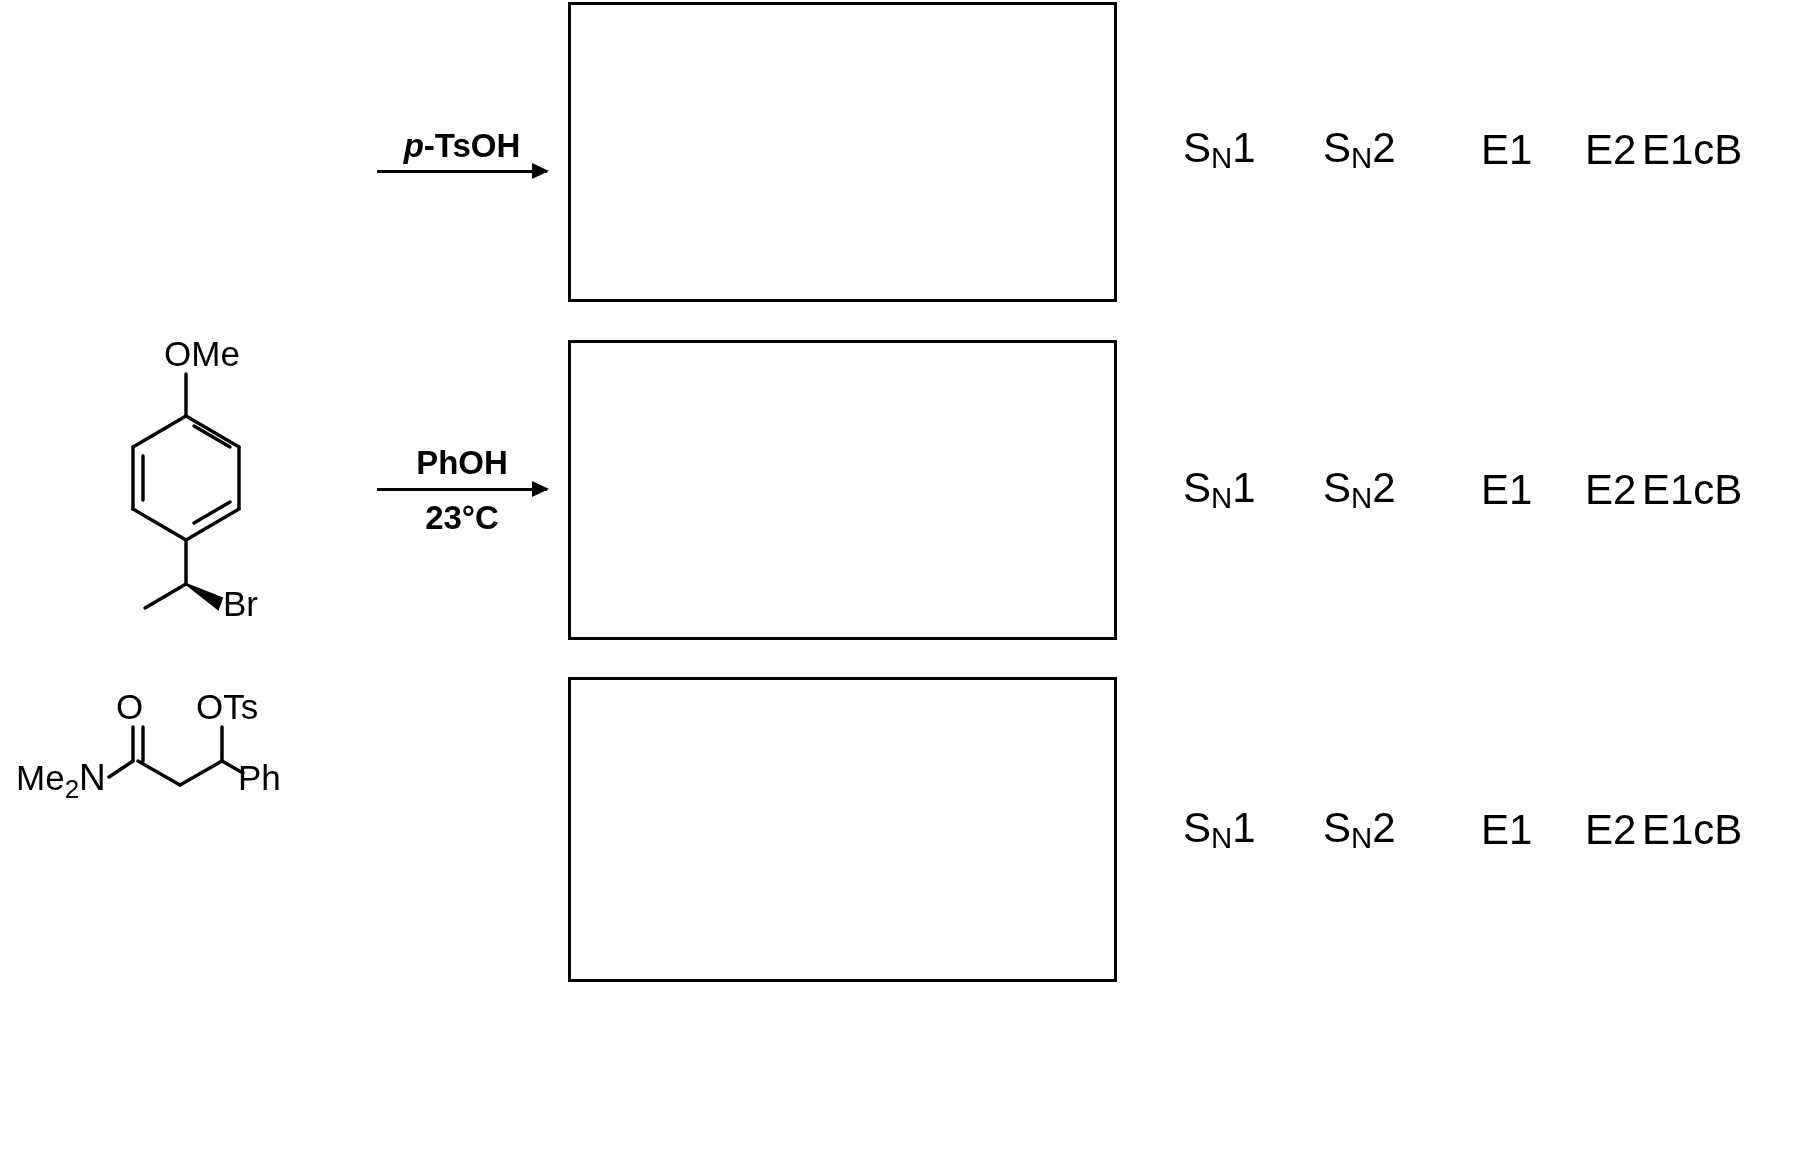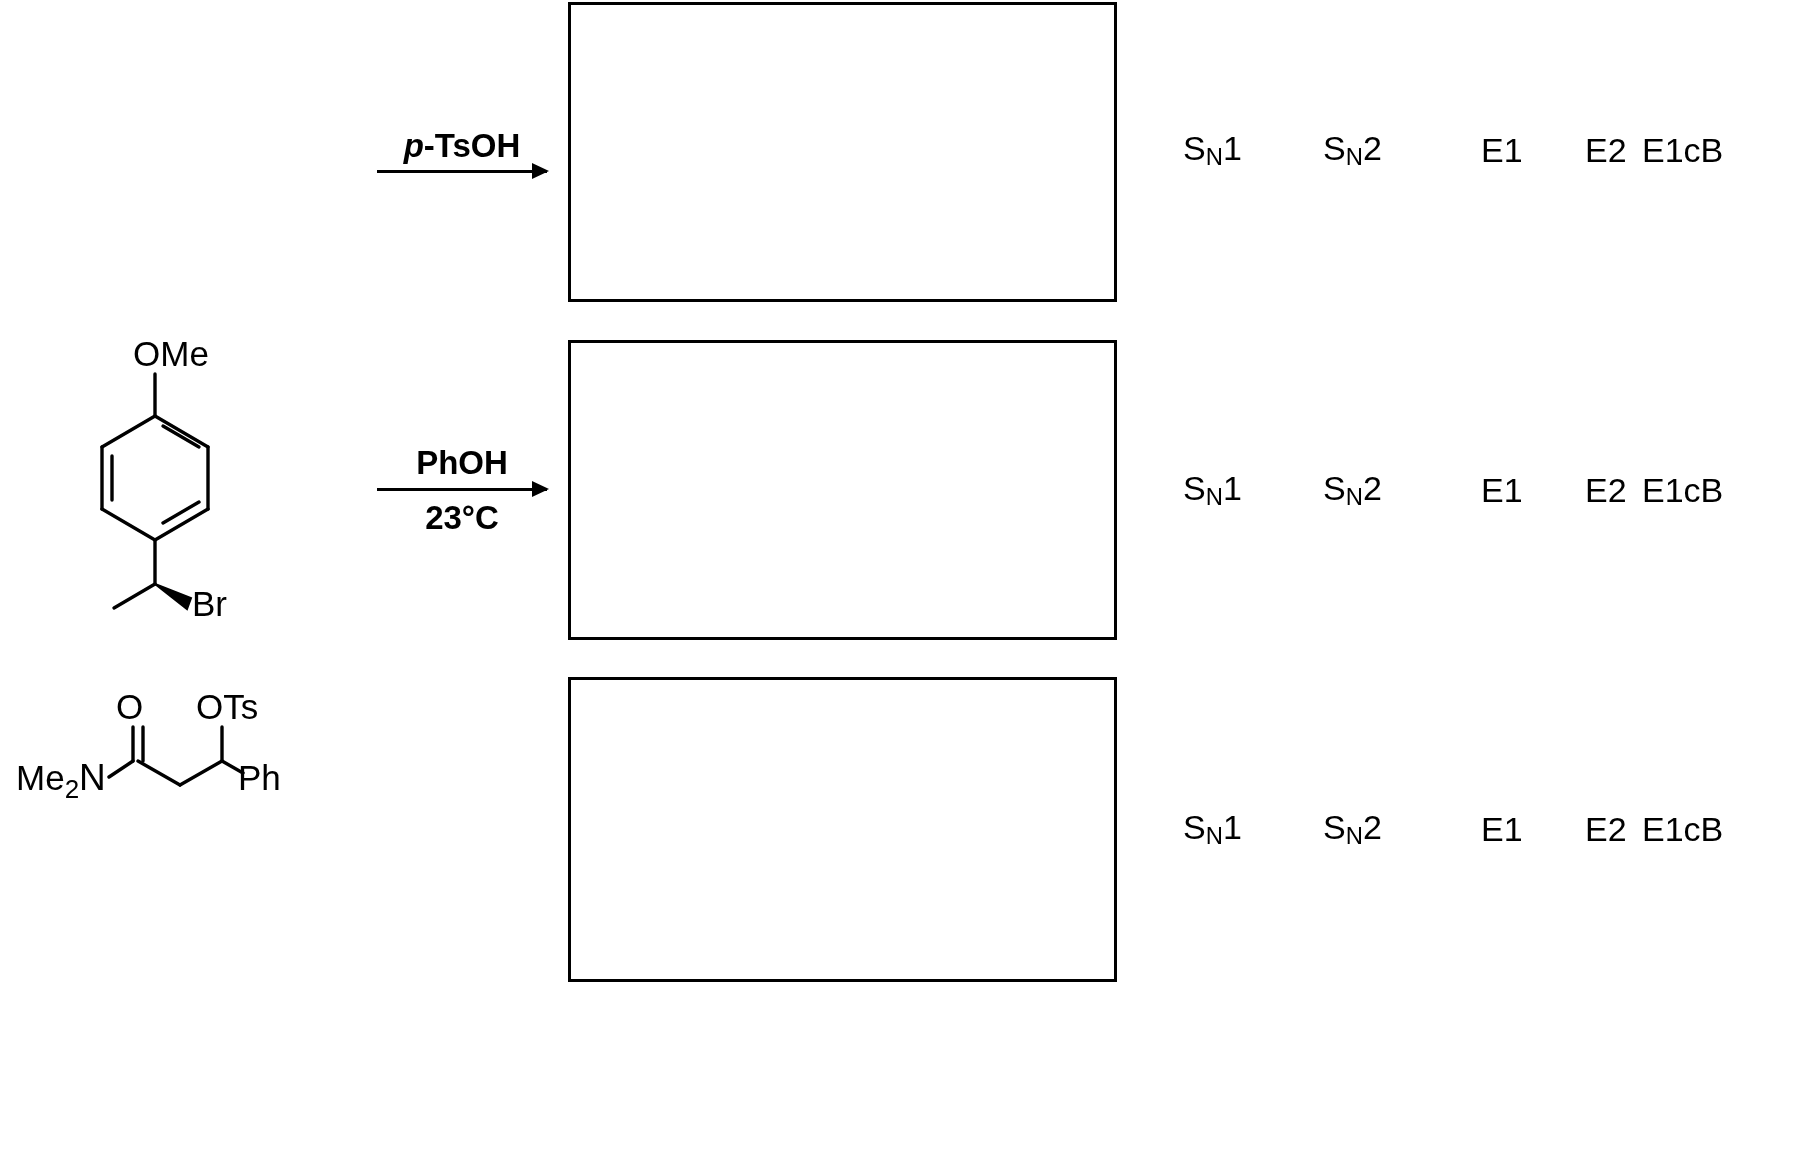--- a/index.html
+++ b/index.html
@@ -52,40 +52,40 @@
     background:#fff;
     box-sizing:border-box;
   }
 
   
   .mech{
     position:absolute;left:1175px;top:0;height:345px;width:600px;
     display:flex;align-items:center;
   }
   .mech-item{
-    font-size:34px;white-space:nowrap;
+    font-size:42px;white-space:nowrap;
     display:inline-block;
   }
   .mech-item sub{font-size:0.70em;vertical-align:-0.22em;}
   .m0{position:absolute;left:8px;}
   .m1{position:absolute;left:148px;}
   .m2{position:absolute;left:306px;text-align:center;}
   .m3{position:absolute;left:410px;text-align:right;}
   .m4{position:absolute;left:467px;}
 
   
   #row-0 .answer-box{top:2px;height:300px;}
   #row-0 .arrow-col{top:0px;height:300px;}
   #row-0 .mech{top:0px;height:300px;}
   #row-0 .struct{top:0px;height:300px;}
 
   #row-1 .answer-box{top:-46px;height:300px;}
   #row-1 .arrow-col{top:-46px;height:300px;}
   #row-1 .mech{top:-46px;height:300px;}
-  #row-1 .struct{top:-60px;height:320px;}
+  #row-1 .struct{top:-60px;height:320px;padding-left:31px;}
 
   #row-2 .answer-box{top:-95px;height:305px;}
   #row-2 .arrow-col{top:-95px;height:305px;}
   #row-2 .mech{top:-95px;height:305px;}
   #row-2 .struct{top:-95px;height:305px;}
 
   .atom-label{font-family:"Liberation Sans", sans-serif;font-size:35px;}
 </style>
 </head>
 <body>

